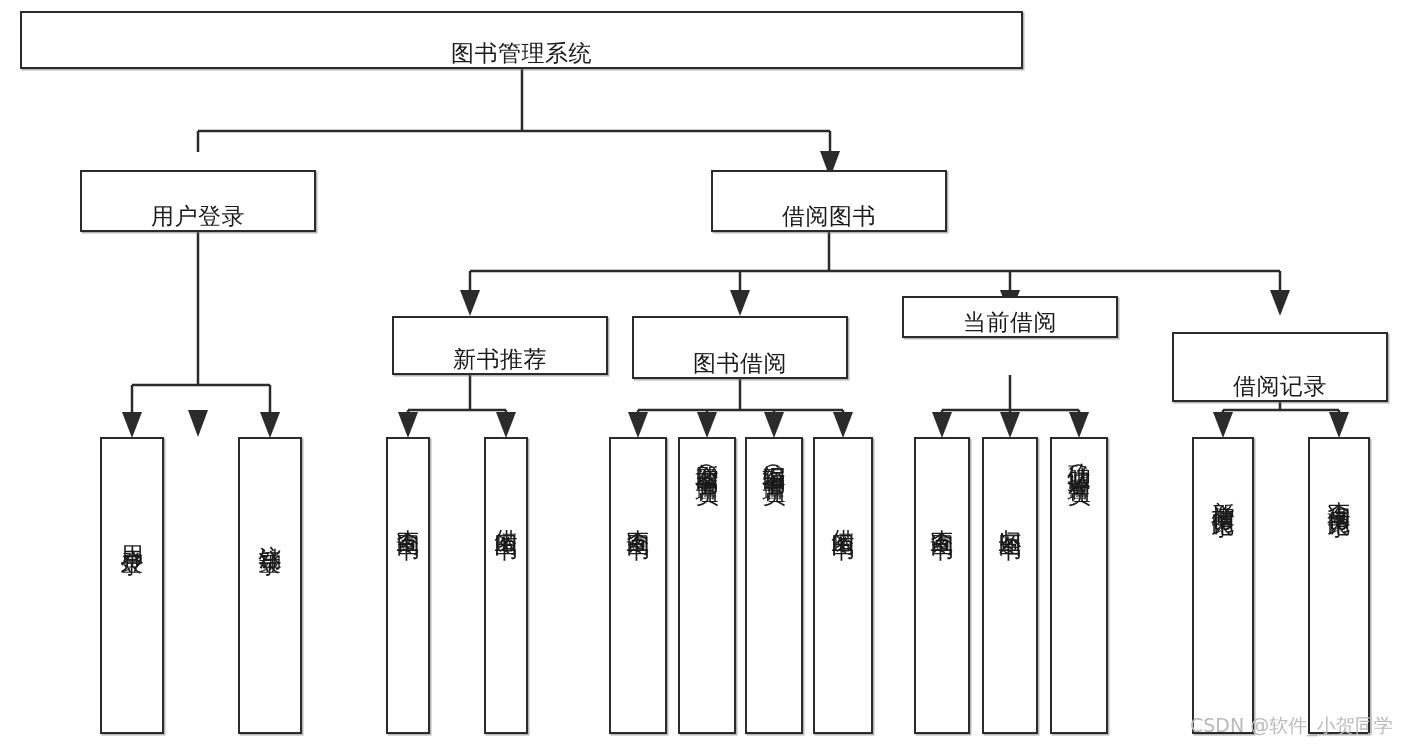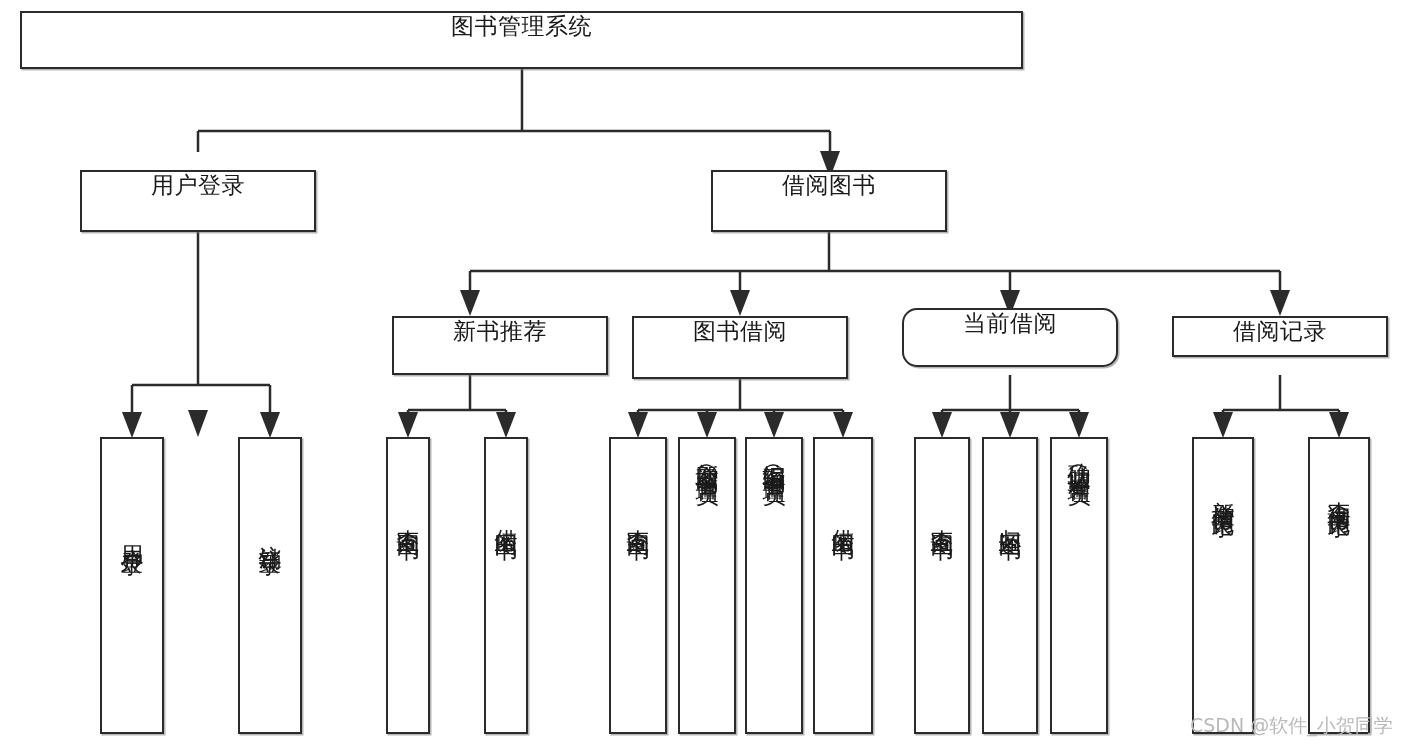--- a/index.html
+++ b/index.html
@@ -25,21 +25,21 @@
     width: 1405px;
     height: 747px;
     pointer-events: none;
   }
   .node {
     position: absolute;
     box-sizing: border-box;
     background: #ffffff;
     border: 2.5px solid #2b2b2b;
     display: flex;
-    align-items: flex-start;
+    align-items: flex-end;
     justify-content: center;
     box-shadow: 1.5px 1.5px 0 rgba(120,120,120,0.55);
   }
   .node .node-label {
     display: block;
     color: #1a1a1a;
     line-height: 1.18;
     text-align: center;
     white-space: pre;
   }
@@ -166,24 +166,24 @@
   <div class="node horiz" id="node-l2-1" style="left:711px; top:170px; width:236px; height:62px;">
     <span class="node-label">借阅图书</span>
   </div>
 
   <div class="node horiz" id="node-l3-0" style="left:362px; top:316px; width:216px; height:59px;margin-left:30px;">
     <span class="node-label">新书推荐</span>
   </div>
   <div class="node horiz" id="node-l3-1" style="left:632px; top:316px; width:216px; height:63px;">
     <span class="node-label">图书借阅</span>
   </div>
-  <div class="node horiz" id="node-l3-2" style="left:902px; top:308px; width:216px; height:59px;border-radius:15px;">
+  <div class="node horiz" id="node-l3-2" style="left:902px; top:296px; width:216px; height:42px;">
     <span class="node-label">当前借阅</span>
   </div>
-  <div class="node horiz" id="node-l3-3" style="left:1172px; top:316px; width:216px; height:41px;">
+  <div class="node horiz" id="node-l3-3" style="left:1172px; top:332px; width:216px; height:70px;">
     <span class="node-label">借阅记录</span>
   </div>
 
   <div class="node vert" id="node-leaf-0" style="left:100px; top:437px; width:64px; height:297px; padding-top:88px;">
     <span class="node-label">用户登录</span>
   </div>
   <div class="node vert" id="node-leaf-1" style="left:238px; top:437px; width:64px; height:297px; padding-top:88px;">
     <span class="node-label">注销登录</span>
   </div>
 

